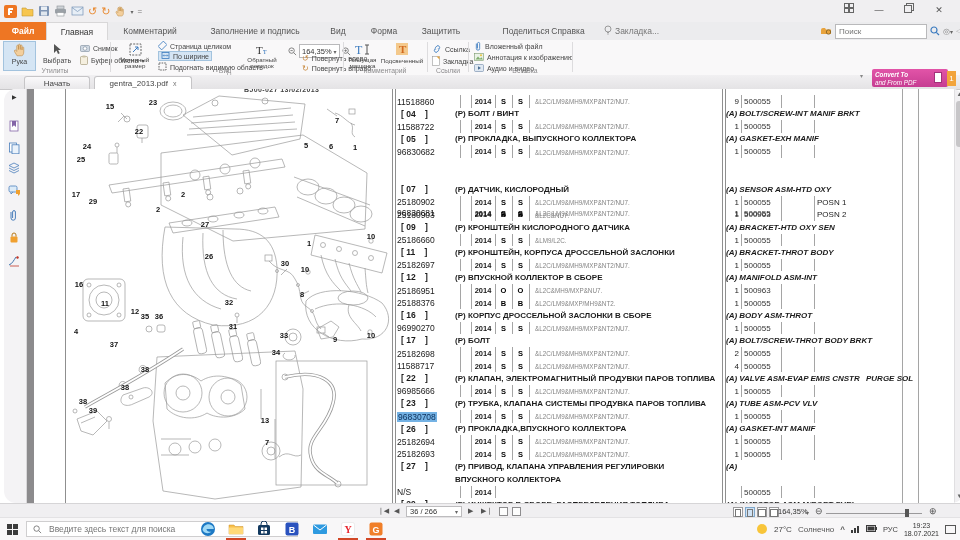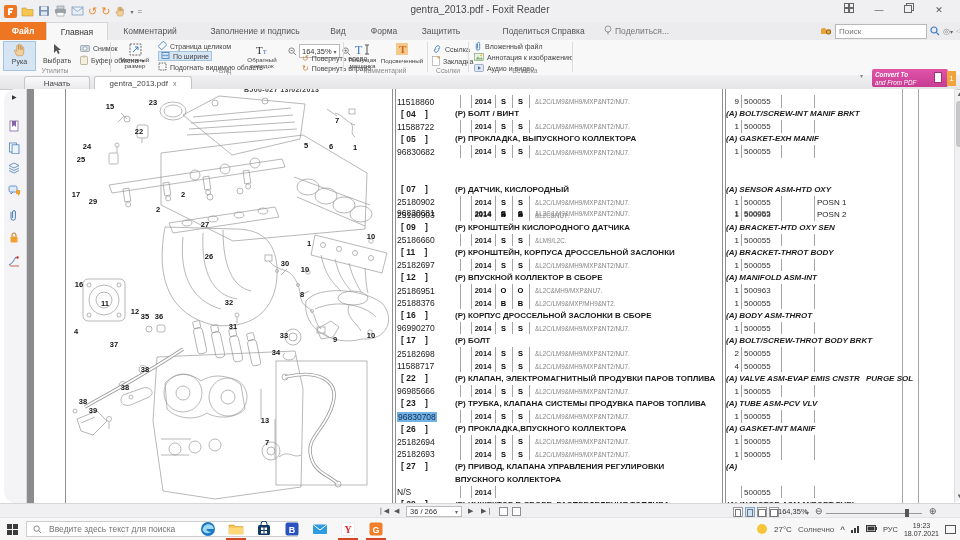--- a/index.html
+++ b/index.html
@@ -139,21 +139,20 @@
     <span style="color:#e8882e;font-size:11px;line-height:11px;">↺</span>
     <span style="color:#e8882e;font-size:11px;line-height:11px;">↻</span>
     <span>
         <svg width="12" height="12" viewBox="0 0 12 12">
           <path d="M4 11C3 9 1.5 7.5 2 6.7s1.4 0 1.8.8V3.2c0-.9 1.3-.9 1.4 0V6 2.4c0-.9 1.4-.9 1.4 0V6 3c0-.9 1.4-.9 1.4 0v3.4V4.6c0-.9 1.4-.9 1.4 0V8c0 2-.9 3-1.8 3z" fill="#f3cf9d" stroke="#bd8c4a" stroke-width=".5"></path>
         </svg>
       </span>
     <span class="caret">▾</span>
     <span style="color:#777;font-size:8px;">=</span>
   </div>
-  <div class="abs" id="title-text">gentra_2013.pdf - Foxit Reader</div>
   <div class="abs winbtn" style="left:838px;"><svg width="10" height="10" viewBox="0 0 10 10">
         <rect x="0.5" y="0.5" width="4" height="4" fill="none" stroke="#666"></rect>
         <rect x="5.5" y="0.5" width="4" height="4" fill="none" stroke="#666"></rect>
         <rect x="0.5" y="5.5" width="4" height="4" fill="none" stroke="#666"></rect>
         <rect x="5.5" y="5.5" width="4" height="4" fill="none" stroke="#666"></rect>
       </svg></div>
   <div class="abs winbtn" style="left:868px;">—</div>
   <div class="abs winbtn" style="left:898px;"><svg width="10" height="10" viewBox="0 0 10 10">
         <rect x="2.5" y="0.5" width="7" height="7" fill="none" stroke="#666"></rect>
         <rect x="0.5" y="2.5" width="7" height="7" fill="#f0eff1" stroke="#666"></rect>
@@ -169,21 +168,21 @@
   <div class="abs rtab" style="left:318px;width:40px;">Вид</div>
   <div class="abs rtab" style="left:358px;width:52px;">Форма</div>
   <div class="abs rtab" style="left:410px;width:62px;">Защитить</div>
   <div class="abs rtab" style="left:492px;width:68px;">Поделиться</div>
   <div class="abs rtab" style="left:540px;width:56px;">Справка</div>
   <div class="abs" id="more-cluster" style="left:604px;top:0;height:18px;">
     <span><svg width="8" height="10" viewBox="0 0 8 10">
           <circle cx="4" cy="4" r="3" fill="none" stroke="#999"></circle>
           <path d="M3 7.5h2M3.3 9h1.4" stroke="#999"></path>
         </svg></span>
-    <span>Поделиться...</span>
+    <span>Закладка...</span>
   </div>
   <div class="abs searchwrap" style="left:820px;top:2px;height:14px;">
     <span><svg width="12" height="10" viewBox="0 0 12 10">
           <path d="M1 8V4a2 2 0 012-2h2l1 1.5h5V8z" fill="#e8a33d"></path>
           <circle cx="8.5" cy="6" r="2.2" fill="none" stroke="#7a5a20" stroke-width=".8"></circle>
         </svg></span>
     <input id="ribbon-search" placeholder="Поиск" style="">
     <span><svg width="10" height="10" viewBox="0 0 10 10">
           <circle cx="4" cy="4" r="3" fill="none" stroke="#3b7bbf" stroke-width="1.2"></circle>
           <path d="M6.3 6.3L9 9" stroke="#3b7bbf" stroke-width="1.2"></path>

